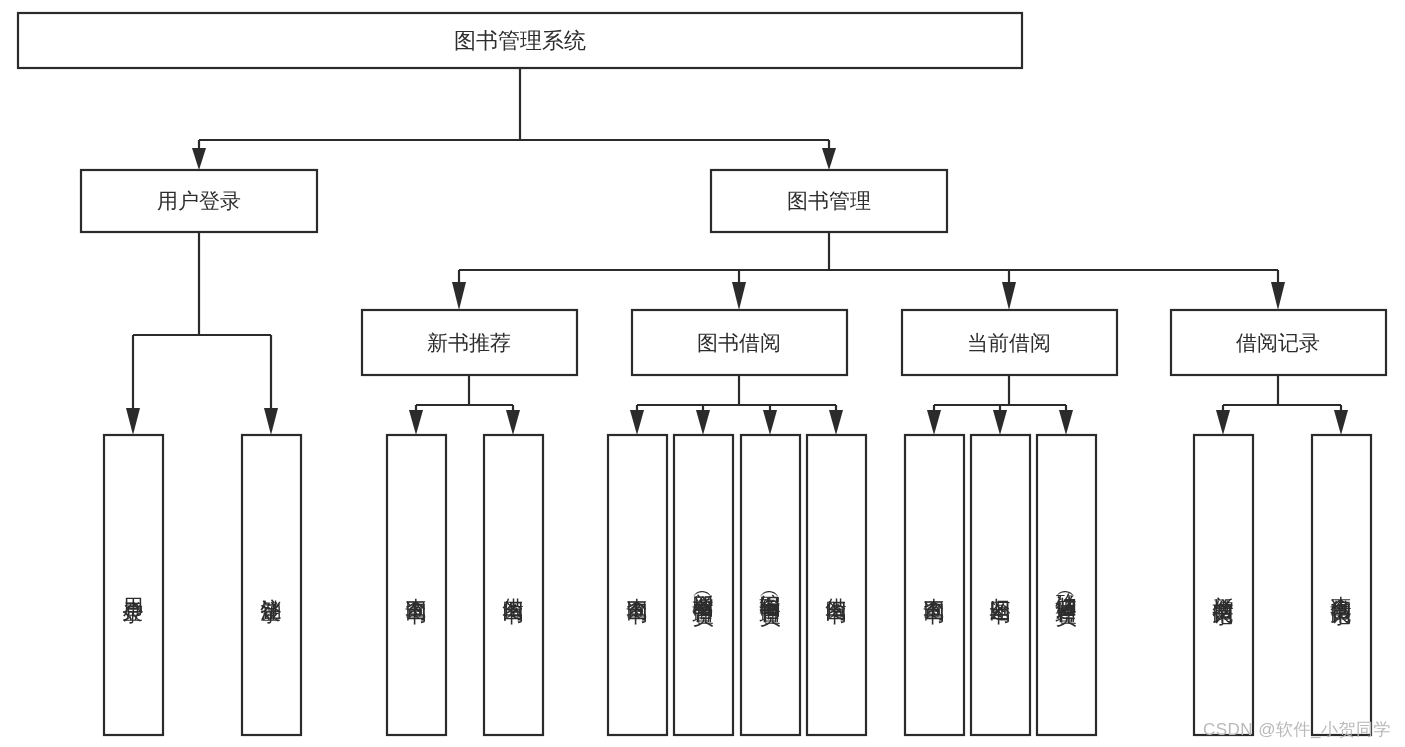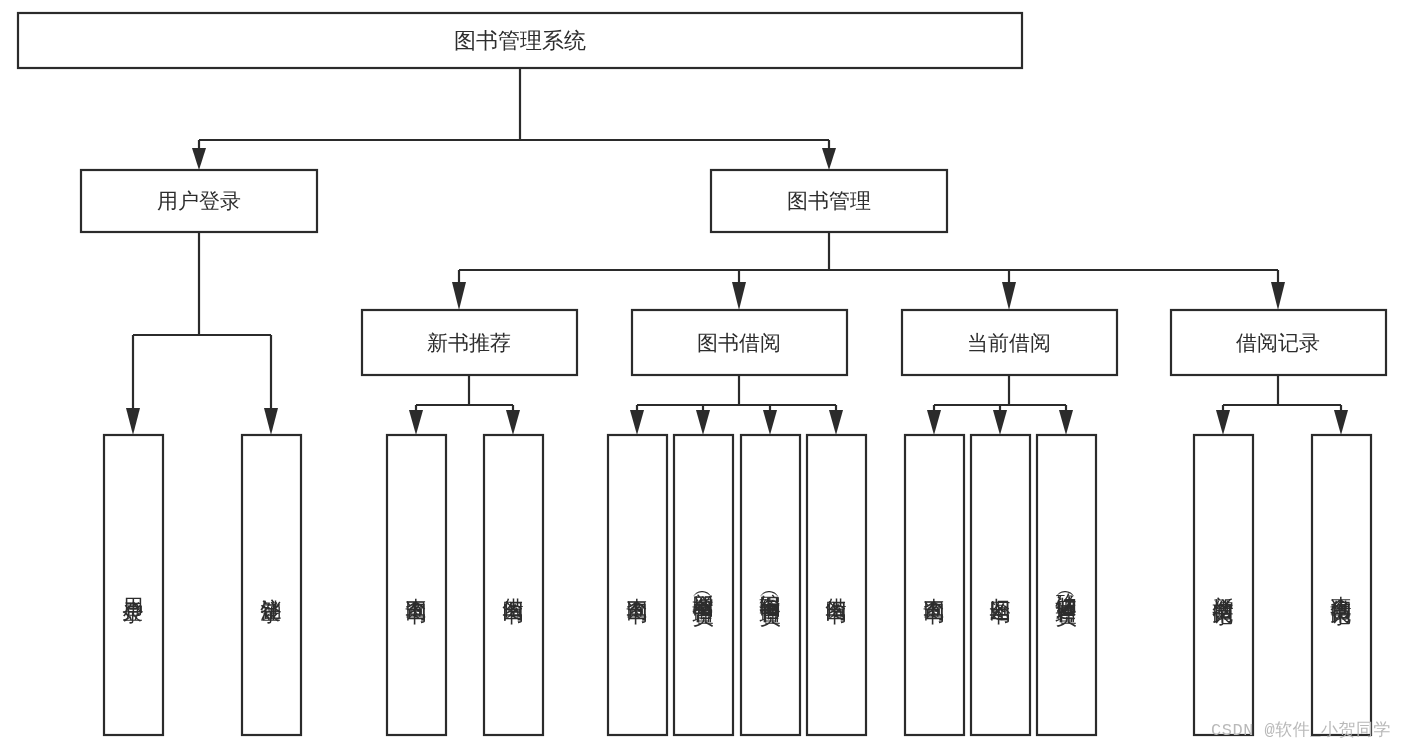--- a/index.html
+++ b/index.html
@@ -66,21 +66,21 @@
     display: flex;
     align-items: center;
     justify-content: center;
     pointer-events: none;
     user-select: none;
   }
   .watermark {
     position: absolute;
     right: 14px;
     bottom: 6px;
-    font-family: Liberation Mono, monospace;
+    font-family: Liberation Sans, sans-serif;
     font-size: 17px;
     color: #b9b9b9;
     letter-spacing: 0.5px;
     white-space: nowrap;
     margin-left: 17px;
   }
 </style>
 </head>
 <body>
 

